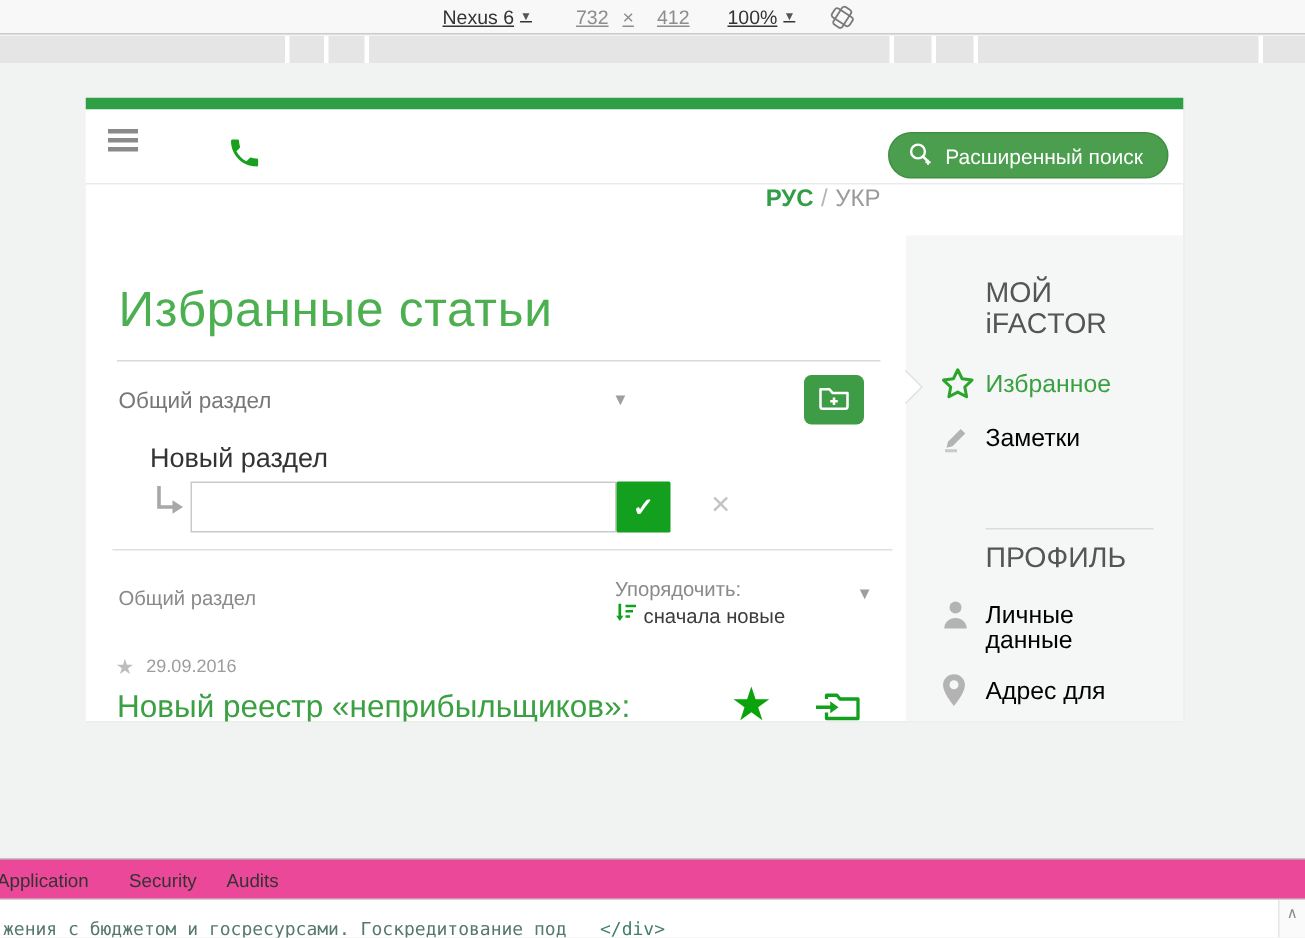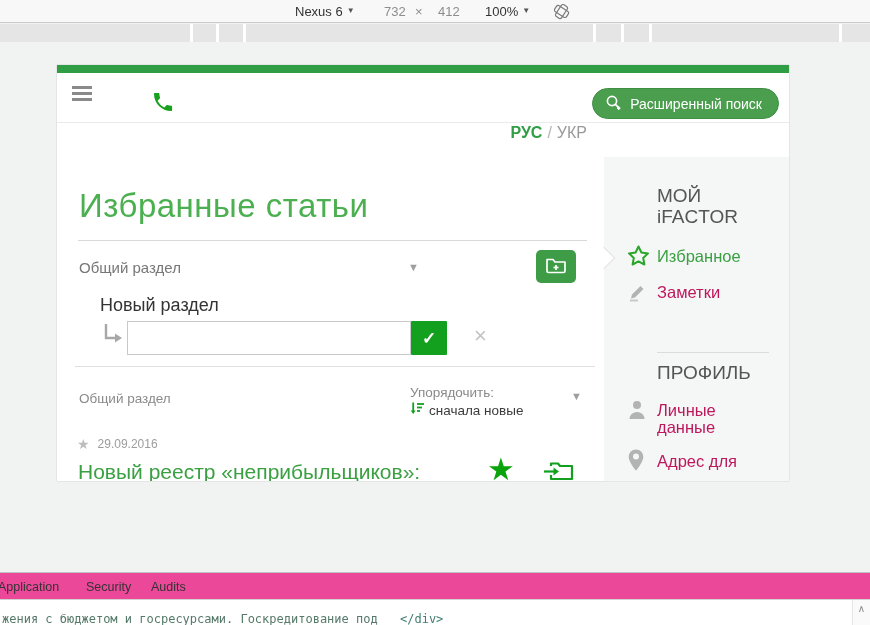--- a/index.html
+++ b/index.html
@@ -4,21 +4,21 @@
 <style>
   * { margin:0; padding:0; box-sizing:border-box; }
   html,body { width:870px; height:625px; }
   body { font-family:"Liberation Sans", sans-serif; background:#f1f2f2; }
   .screen { position:relative; width:870px; height:625px; overflow:hidden; background:#f1f2f2; }
 
   
   .device-toolbar { position:absolute; left:0; top:0; width:870px; height:23px;
     background:#f8f8f8; border-bottom:1px solid #cacaca; }
   .dt-item { position:absolute; top:0; height:22px; display:flex; align-items:center; gap:4px;
-    font-size:13px; color:#333; cursor:pointer; }
+    font-size:13px; color:#333; cursor:pointer;text-decoration:underline; }
   .dt-muted { color:#8d8d8d; }
   .caret { font-size:8px; color:#555; line-height:1; }
   .caret-light { color:#9e9e9e; }
   .rotate-icon { position:absolute; left:553px; top:3px; width:17px; height:17px; }
 
   
   .media-bar { position:absolute; left:0; top:24px; width:870px; height:18px;
     background:#ffffff; display:flex; column-gap:3px; }
   .media-seg { background:#e5e5e5; height:18px; }
 
@@ -75,21 +75,21 @@
     cursor:pointer; width:430px; }
   .article-star { position:absolute; left:430px; top:389px; font-size:31px; color:#0ba30b;
     line-height:1; cursor:pointer; }
   .article-move { position:absolute; left:486px; top:393px; cursor:pointer; }
 
   
   .sidebar { position:absolute; left:547px; top:92px; width:185px; height:324px; background:#f5f6f6; }
   .notch { position:absolute; left:-8px; top:93px; width:16px; height:16px; background:#ffffff;
     transform:rotate(45deg); border-top:1px solid #e0e0e0; border-right:1px solid #e0e0e0; }
   .sb-heading { position:absolute; left:53px; font-size:19px; color:#555; width:100px; line-height:21px; }
-  .sb-item { position:absolute; left:53px; font-size:16.5px; color:#be185d; cursor:pointer; line-height:17px; }
+  .sb-item { position:absolute; left:53px; font-size:16.5px; color:#000000; cursor:pointer; line-height:17px; }
   .sb-item.active { color:#3aa042; }
   .sb-icon { position:absolute; left:22px; }
   .sb-rule { position:absolute; left:53px; top:195px; width:112px; height:1px; background:#dcdcdc; }
 
   
   .bottom-tabs { position:absolute; left:0; top:572px; width:870px; height:28px; background:#ec4899;
     border-top:1px solid #c3c3c3; border-bottom:1px solid #d2d2d2; }
   .bt-tab { position:absolute; top:0; height:27px; display:flex; align-items:center;
     font-size:12.5px; color:#333; cursor:pointer; padding:0 4px; }
   .code-area { position:absolute; left:0; top:600px; width:852px; height:25px; background:#fff; }

